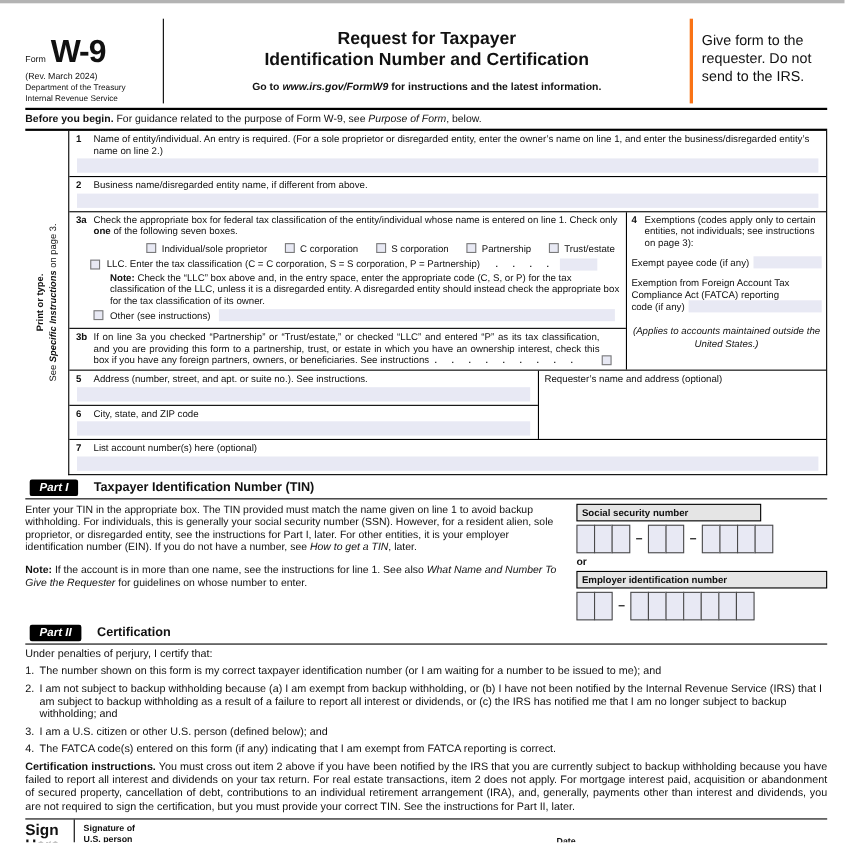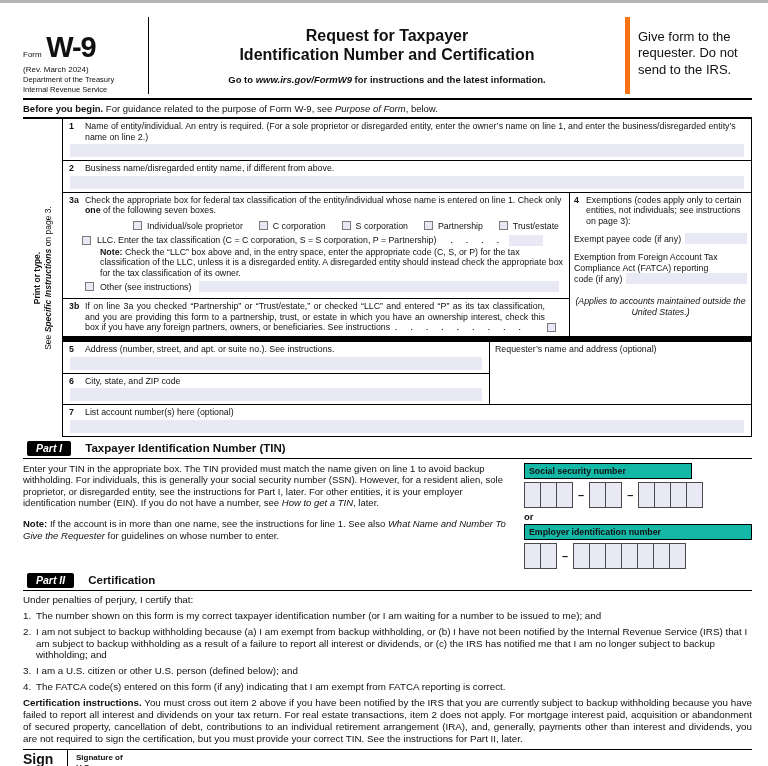--- a/index.html
+++ b/index.html
@@ -9,41 +9,41 @@
   .top-edge { height:3px; background:#b3b3b3; width:768px; }
   .content { padding:8px 16px 0 23px; }
 
   
   .hdr { display:flex; border-bottom:2.5px solid #000; padding-bottom:4px; margin-top:6px; }
   .hdr-left { width:125px; padding-top:14px; }
   .form-word { font-size:8px; }
   .w9 { font-size:29px; font-weight:bold; letter-spacing:-1px; }
   .rev { font-size:8px; margin-top:1px; }
   .dept { font-size:7.5px; margin-top:1px; }
-  .hdr-mid { flex:1; border-left:1px solid #000; border-right:5px solid #f97316; text-align:center; padding:10px 8px 0; }
+  .hdr-mid { flex:1; border-left:1px solid #000; border-right:3px solid #f97316; text-align:center; padding:10px 8px 0; }
   .title { font-size:16px; font-weight:bold; line-height:1.18; }
   .goto { font-size:9.5px; font-weight:bold; margin-top:9px; }
   .hdr-right { width:122px; font-size:13px; font-weight:normal; padding:12px 0 0 8px; line-height:1.25; }
 
   
   .before { font-size:9.5px; padding:3px 0 3px 0; border-bottom:2px solid #000; }
 
   
   .table { position:relative; margin-left:0; }
   .side { position:absolute; left:0; top:0; bottom:0; width:39px; }
   .side-inner { position:absolute; top:50%; left:50%; transform:translate(-50%,-50%) rotate(-90deg); white-space:nowrap; text-align:center; font-size:8.5px; line-height:1.35; }
   .rows { margin-left:39px; border-left:1px solid #000; border-right:1px solid #000; border-bottom:1.5px solid #000; }
   .row { border-bottom:1px solid #000; padding:2px 6px 0 6px; }
   .lbl-line { display:flex; font-size:8.8px; line-height:1.2; }
   .lbl-num { font-weight:bold; width:16px; flex:none; }
   .lbl-txt { flex:1; }
   .field { background:#e8e9f4; height:13px; margin:2px 1px 3px 1px; }
   .mini-field { background:#e8e9f4; display:inline-block; height:11px; vertical-align:middle; }
 
-  .split { display:flex; border-bottom:6px solid #000000; }
+  .split { display:flex; border-bottom:1px solid #000000; }
   .col3 { flex:1; }
   .col4 { width:182px; border-left:1px solid #000; padding:2px 4px 0 4px; font-size:8.8px; }
   .r3a { border-bottom:1px solid #000; padding:2px 6px 3px 6px; }
   .r3b { padding:2px 6px 3px 6px; }
   .cb-row { display:flex; align-items:center; margin:5px 0 2px 16px; padding-right:4px; justify-content:space-between;padding-left:48px; }
   .cb-item { display:flex; align-items:center; font-size:8.8px; }
   .cb { width:9px; height:9px; background:#e8e9f4; border:1px solid #7a7a7a; margin-right:5px; flex:none; }
   .llc-row { display:flex; align-items:center; margin:4px 0 1px 13px; font-size:8.8px;text-align:right; }
   .note3a { margin-left:31px; font-size:8.8px; line-height:1.2; margin-top:1px; }
   .other-row { display:flex; align-items:center; margin:3px 0 3px 16px; font-size:8.8px; }
@@ -71,21 +71,21 @@
   
   .part-hdr { display:flex; align-items:center; border-bottom:1.5px solid #000; padding:3px 0 2px 4px; margin-top:1px; }
   .part-badge { background:#000; color:#fff; font-weight:bold; font-style:italic; font-size:10.5px; padding:1px 9px 2px; border-radius:2px; margin-right:14px; }
   .part-title { font-weight:bold; font-size:11.5px; }
 
   
   .p1 { display:flex; padding-top:4px; }
   .p1-left { width:505px; font-size:9.5px; line-height:1.22; }
   .p1-note { margin-top:9px; }
   .p1-right { flex:1; padding-left:14px; }
-  .tin-head { border:1px solid #000; font-weight:bold; font-size:8.8px; padding:2px 4px; background:#14b8a6; }
+  .tin-head { border:1px solid #000; font-weight:bold; font-size:8.8px; padding:2px 4px; background:#e5e5e5; }
   .ssn-head { width:168px; }
   .ein-head { width:228px; }
   .cells { display:flex; align-items:center; margin-top:3px; }
   .cell { width:17px; height:26px; background:#e8e9f4; border:1px solid #4a4a4a; margin-left:-1px; }
   .cell.first { margin-left:0; }
   .tin-dash { font-weight:bold; margin:0 5px; font-size:11px; }
   .or { font-weight:bold; font-size:9.5px; margin:3px 0 2px; }
 
   
   .cert { font-size:9.8px; line-height:1.22; padding-top:3px; }

